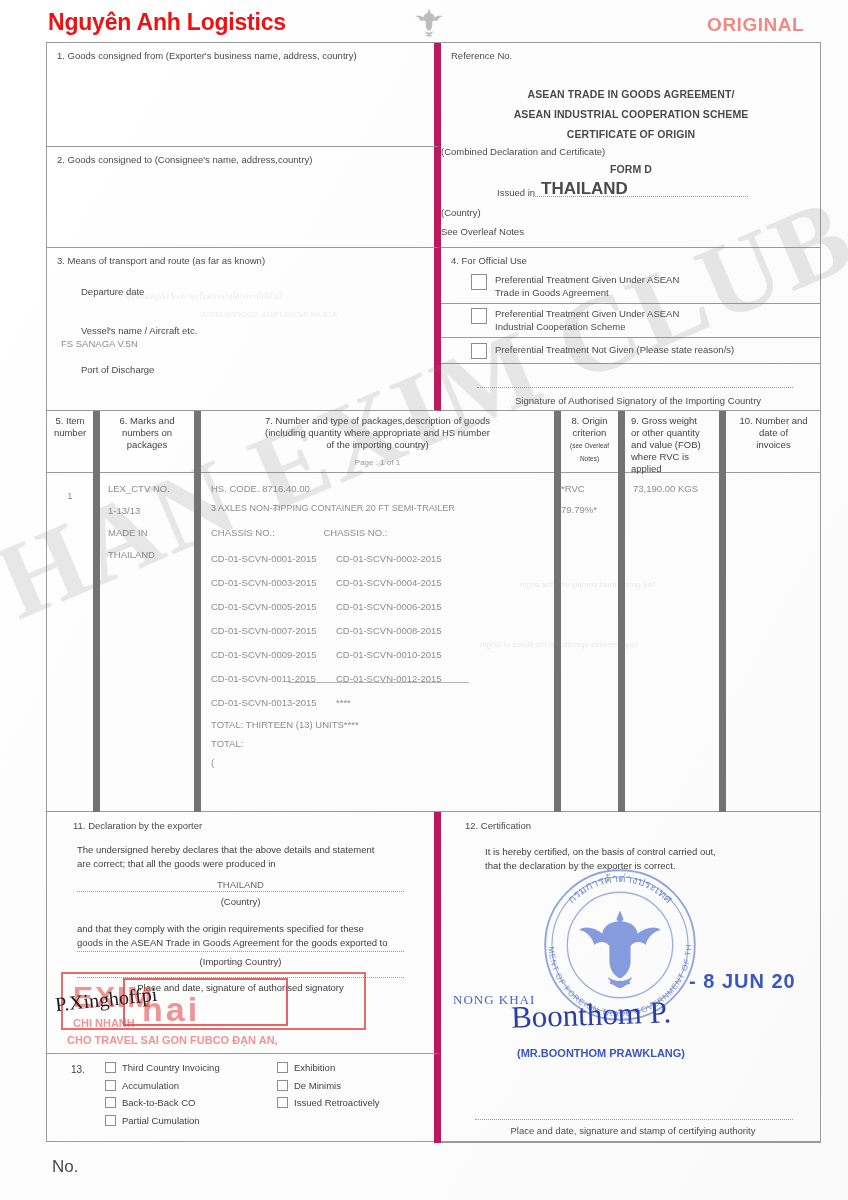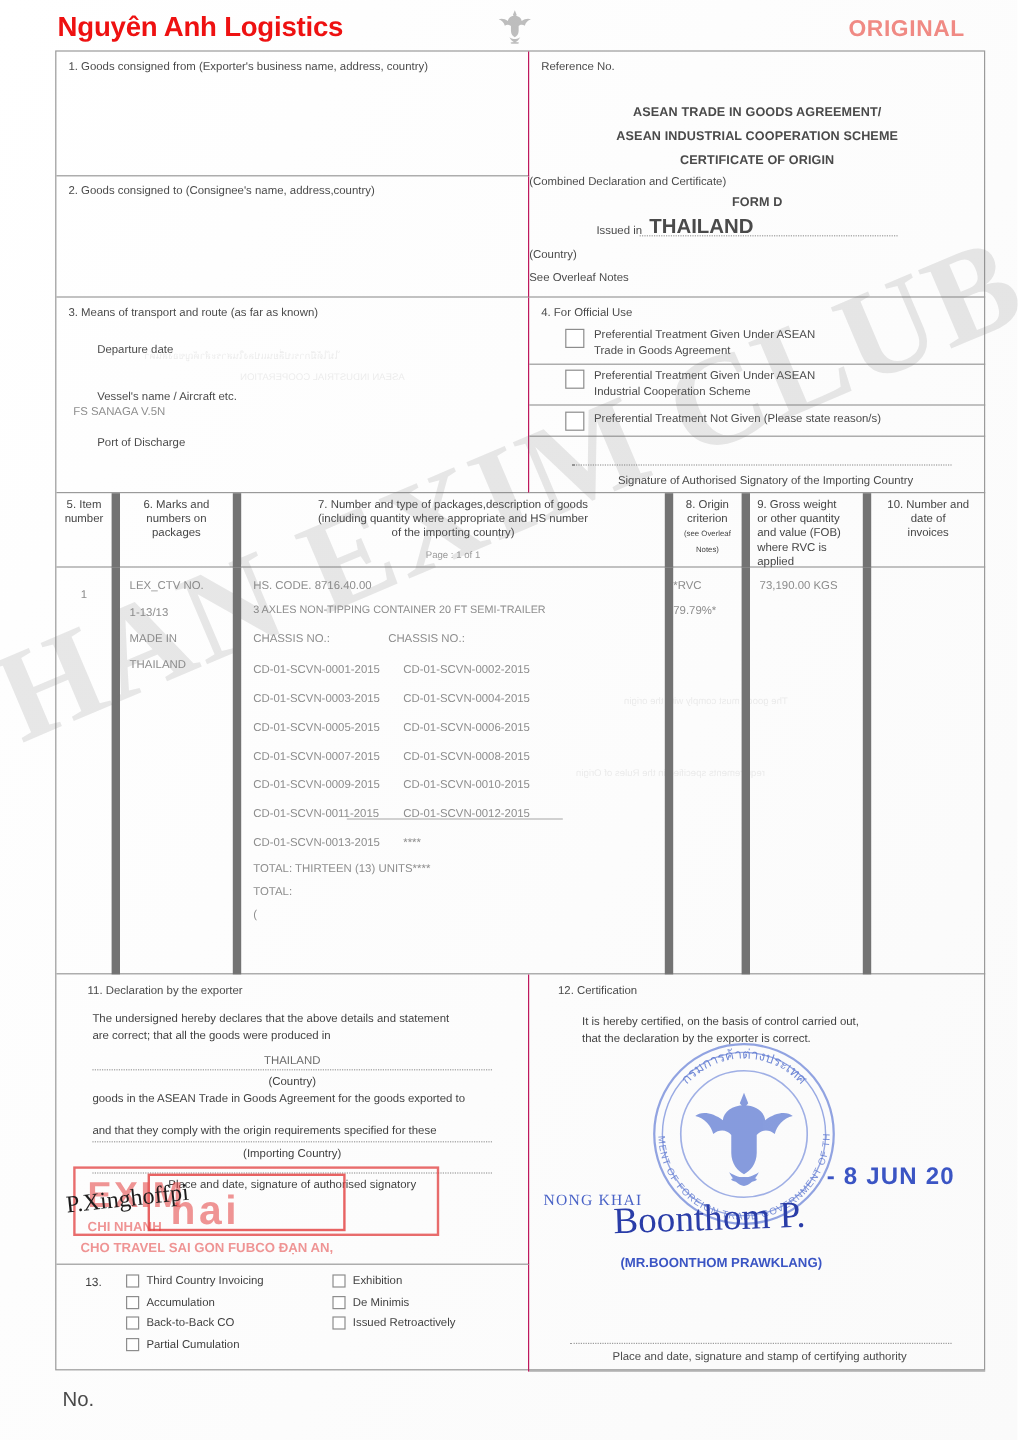--- a/index.html
+++ b/index.html
@@ -68,21 +68,21 @@
 
   
   .form {
     position: absolute; left: 46px; top: 42px;
     width: 775px; height: 1100px;
     border: 1px solid #9a9a9a;
     z-index: 3;
   }
   .cell { position: absolute; }
   .bL { border-left: 7px solid #737373; }
-  .bR { border-right: 1px solid #be185d; }
+  .bR { border-right: 7px solid #be185d; }
   .bB { border-bottom: 1px solid #9a9a9a; }
 
   .lbl { font-size: 9.5px; color: #4a4a4a; }
   .val { font-size: 9.5px; color: #8d8d8d; }
   .val-dk { font-size: 9.5px; color: #6a6a6a; }
 
   
   #box1 { left: 0; top: 0; width: 394px; height: 104px; }
   #box2 { left: 0; top: 104px; width: 394px; height: 101px; }
   #boxref { left: 394px; top: 0; width: 380px; height: 205px; }
@@ -374,22 +374,22 @@
 
     <div class="cell bR bB" id="box11">
       <div class="lbl" style="padding:8px 0 0 26px;">11. Declaration by the exporter</div>
       <div class="decl" style="padding:12px 0 0 30px;">The undersigned hereby declares that the above details and statement</div>
       <div class="decl" style="padding:0 0 0 30px;">are correct; that all the goods were produced in</div>
 
       <div class="ctr val-dk" style="margin-top:8px;">THAILAND</div>
       <div style="margin:1px 30px 0 30px; border-bottom:1px dotted #9b9b9b;"></div>
       <div class="ctr decl" style="margin-top:3px;">(Country)</div>
 
+      <div class="decl" style="padding:13px 0 0 30px;">and that they comply with the origin requirements specified for these</div>
       <div class="decl" style="padding:0 0 0 30px;">goods in the ASEAN Trade in Goods Agreement for the goods exported to</div>
-      <div class="decl" style="padding:13px 0 0 30px;">and that they comply with the origin requirements specified for these</div>
 
       <div style="margin:1px 30px 0 30px; border-bottom:1px dotted #9b9b9b;"></div>
       <div class="ctr decl" style="margin-top:3px;">(Importing Country)</div>
       <div style="margin:8px 30px 0 30px; border-bottom:1px dotted #9b9b9b;"></div>
       <div class="ctr decl" style="margin-top:3px;">Place and date, signature of authorised signatory</div>
 
       <div class="redstamp">
         <div class="redstamp-in"></div>
       </div>
       <div class="redtext" style="left:26px; top:168px; font-size:30px; letter-spacing:2px;">EXIM</div>

